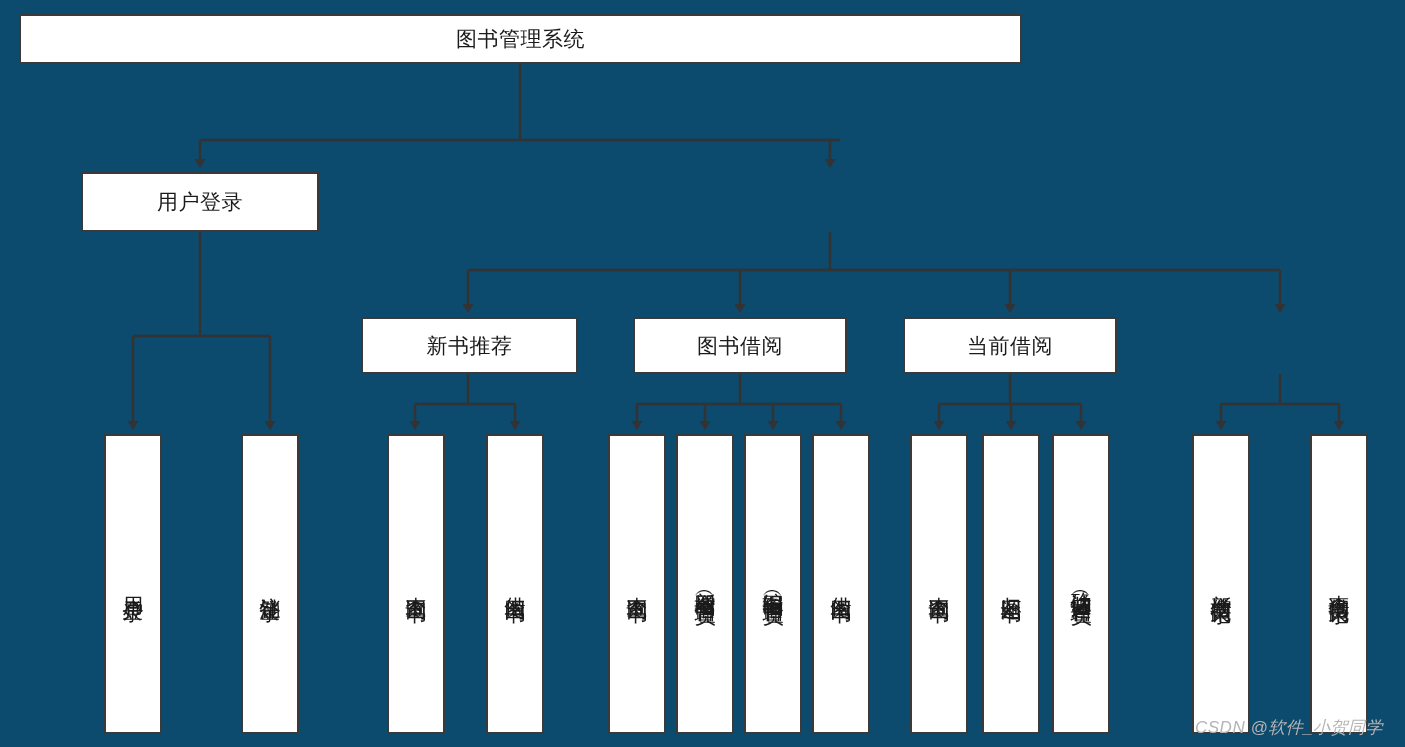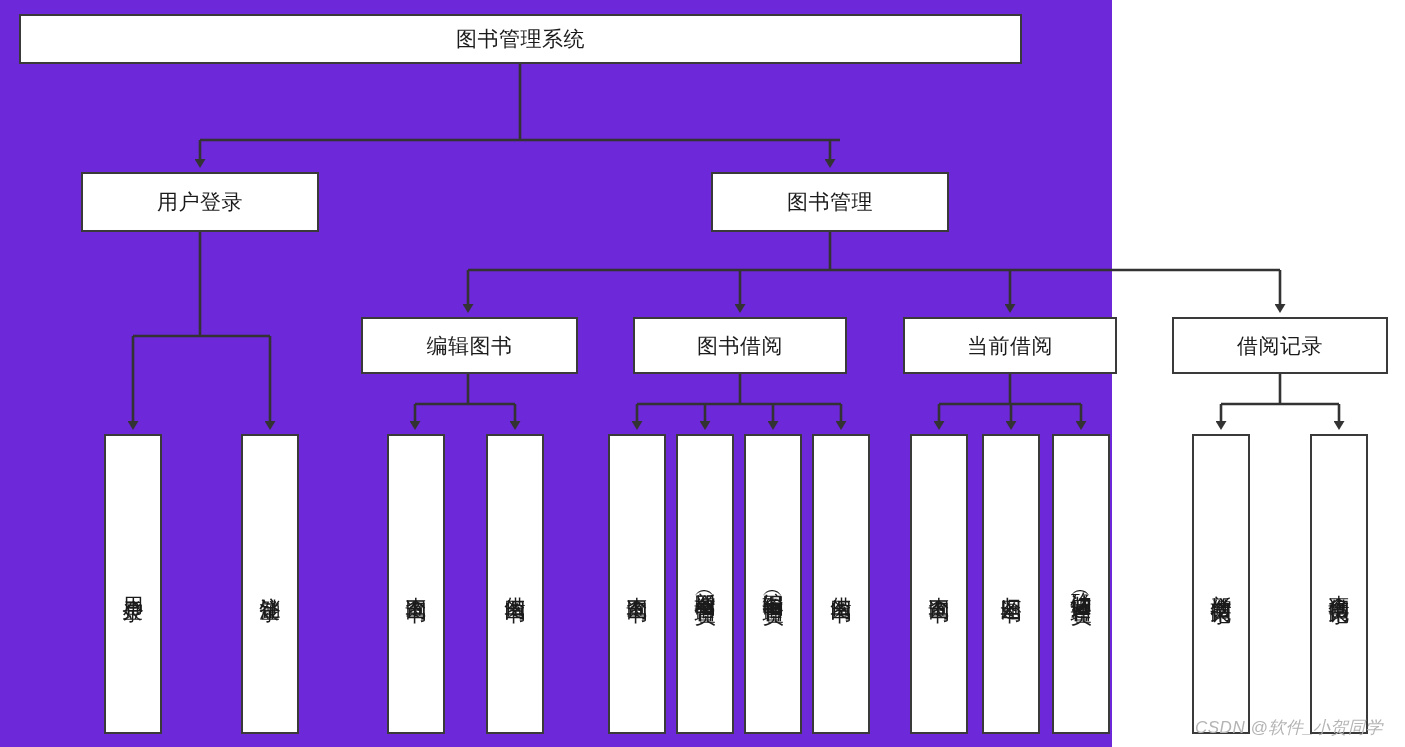--- a/index.html
+++ b/index.html
@@ -8,23 +8,23 @@
     background: #ffffff;
   }
   body {
     width: 1405px;
     height: 747px;
     font-family: "Liberation Sans", "DejaVu Sans", sans-serif;
     overflow: hidden;
   }
   #diagram-root {
     position: relative;
-    width: 1112px;
+    width: 1405px;
     height: 747px;
-    background: #6d28d9;
+    background: #0c4a6e;
     text-align: right;
   }
   svg.diagram-canvas {
     position: absolute;
     left: 0;
     top: 0;
     width: 1405px;
     height: 747px;
   }
   .node-box {
@@ -132,36 +132,30 @@
     </g>
   </svg>
 
   <div class="node-box" style="left:19px; top:14px; width:1003px; height:50px;">
     <span class="node-label-h">图书管理系统</span>
   </div>
 
   <div class="node-box" style="left:81px; top:172px; width:238px; height:60px;">
     <span class="node-label-h">用户登录</span>
   </div>
-  <div class="node-box" style="left:711px; top:172px; width:238px; height:60px;">
-    <span class="node-label-h">图书管理</span>
-  </div>
 
   <div class="node-box" style="left:361px; top:317px; width:217px; height:57px;">
-    <span class="node-label-h">编辑图书</span>
+    <span class="node-label-h">新书推荐</span>
   </div>
   <div class="node-box" style="left:903px; top:317px; width:214px; height:57px;">
     <span class="node-label-h">当前借阅</span>
   </div>
   <div class="node-box" style="left:633px; top:317px; width:214px; height:57px;">
     <span class="node-label-h">图书借阅</span>
   </div>
-  <div class="node-box" style="left:1172px; top:317px; width:216px; height:57px;">
-    <span class="node-label-h">借阅记录</span>
-  </div>
 
   <div class="node-box" style="left:104px; top:434px; width:58px; height:300px;">
     <span class="node-label-v">用户登录</span>
   </div>
   <div class="node-box" style="left:241px; top:434px; width:58px; height:300px;">
     <span class="node-label-v">注销登录</span>
   </div>
 
   <div class="node-box" style="left:387px; top:434px; width:58px; height:300px;">
     <span class="node-label-v">查询图书</span>

